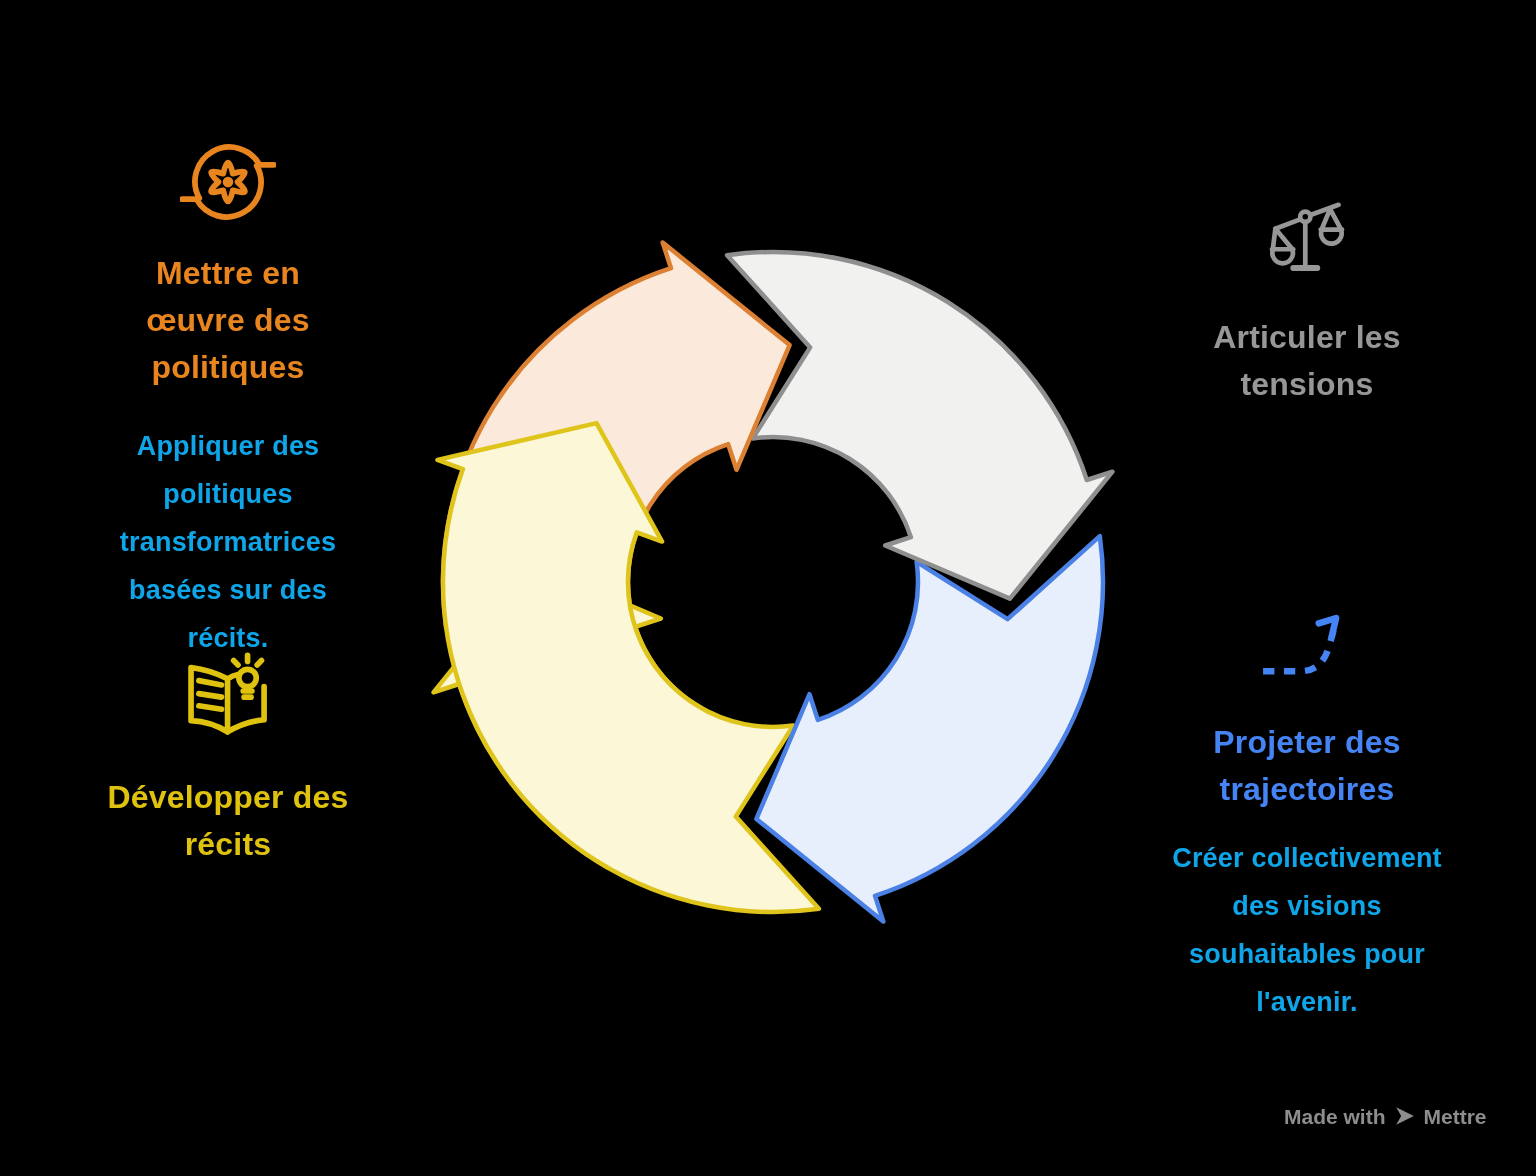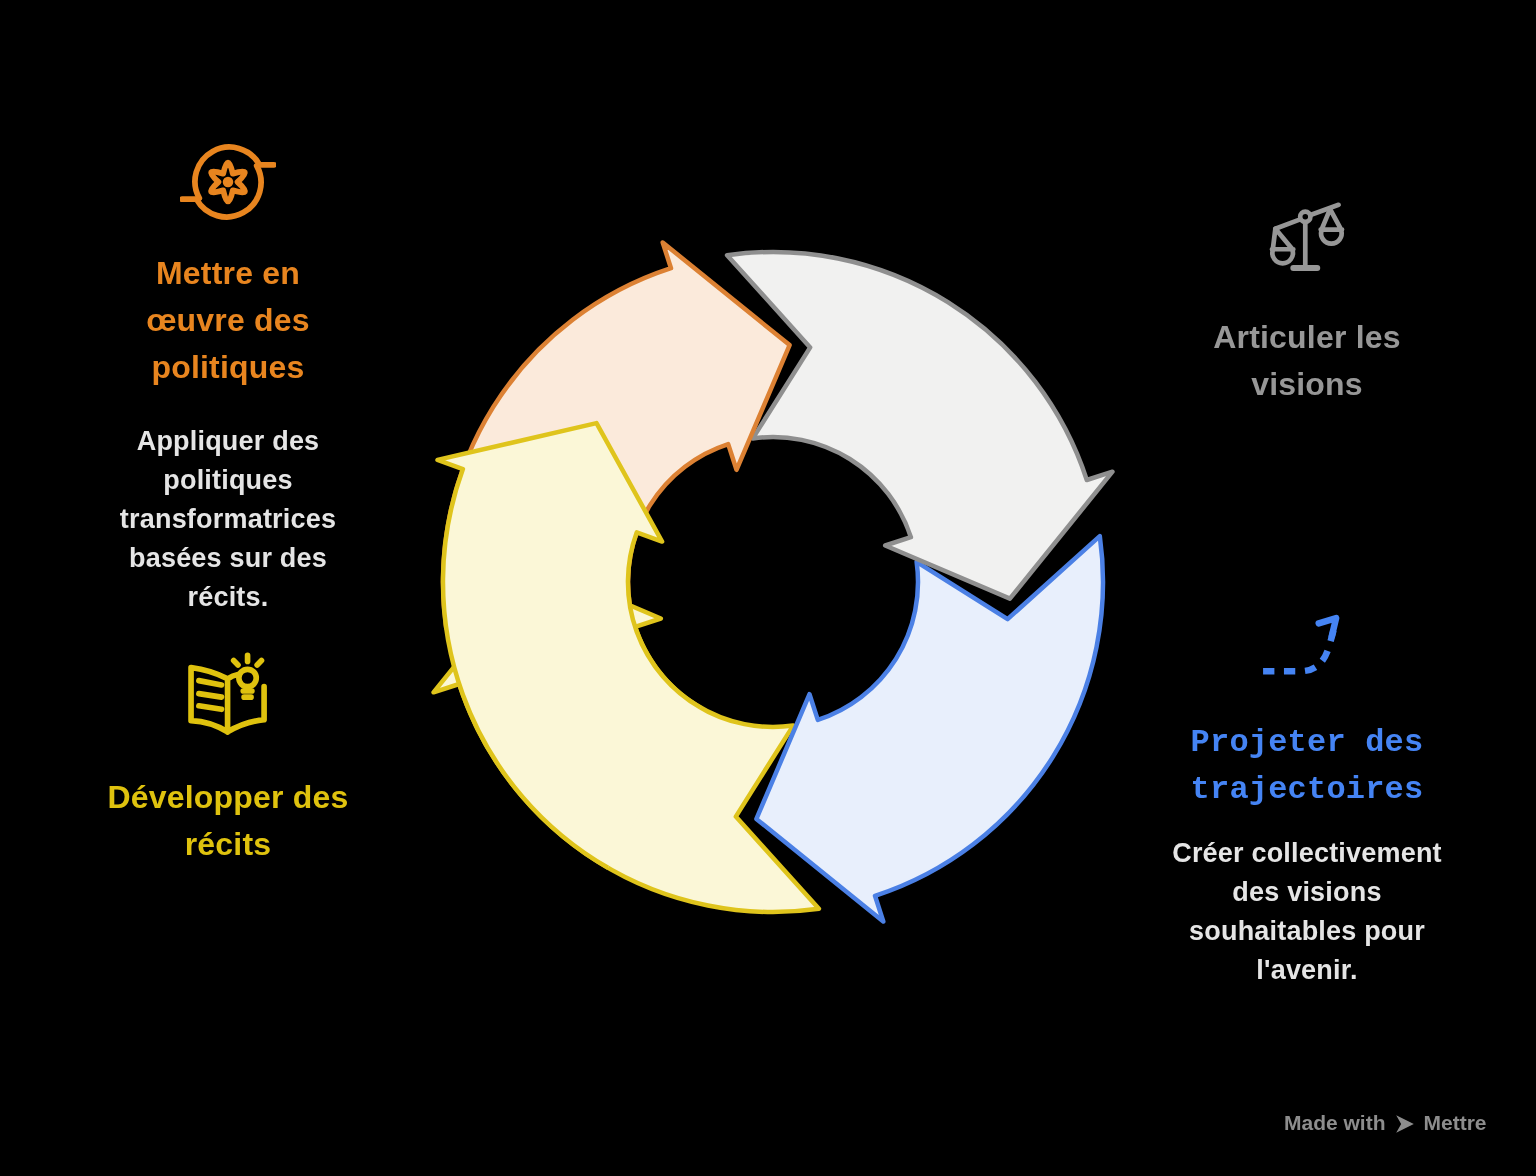--- a/index.html
+++ b/index.html
@@ -8,36 +8,36 @@
     background:#000000;
     font-family:"Liberation Sans","DejaVu Sans",sans-serif;
   }
   .section{position:absolute;width:380px;text-align:center;}
   .section .icon-wrap{display:block;}
   .section h2{
     margin:0;font-size:32px;line-height:47px;font-weight:700;
     white-space:pre-line;letter-spacing:.2px;
   }
   .section p{
-    margin:0;font-size:27px;line-height:39px;font-weight:600;
-    white-space:pre-line;color:#e5e5e5;letter-spacing:.2px;
+    margin:0;font-size:27px;line-height:48px;font-weight:600;
+    white-space:pre-line;color:#0ea5e9;letter-spacing:.2px;
   }
   .sec-tl{left:38px;top:138px;}
   .sec-bl{left:38px;top:650px;text-align:center;}
   .sec-tr{left:1117px;top:192px;}
   .sec-br{left:1117px;top:604px;}
   .sec-tl h2{margin-top:20px;} .sec-tl p{margin-top:31px;}
   .sec-bl h2{margin-top:24px;} .sec-bl p{margin-top:26px;}
   .sec-tr h2{margin-top:24px;} .sec-tr p{margin-top:24px;}
-  .sec-br h2{margin-top:28px;font-family:Liberation Mono, monospace;} .sec-br p{margin-top:21px;}
+  .sec-br h2{margin-top:28px;} .sec-br p{margin-top:21px;}
   .icon-svg{display:inline-block;fill:none;stroke:currentColor;}
   #cycle-svg{position:absolute;left:0;top:0;}
   #watermark{
     position:absolute;left:1284px;top:1105px;height:30px;
-    display:flex;align-items:flex-end;gap:8px;
+    display:flex;align-items:flex-start;gap:8px;
     font-size:21px;font-weight:600;
   }
   #watermark .wm-text{white-space:nowrap;}
 </style>
 </head>
 <body>
 
 <svg id="cycle-svg" width="1536" height="1176" viewBox="0 0 1536 1176">
     <path d="M 818.9 908.8 A 330 330 0 0 1 459.2 684.0 L 433.5 692.3 L 536.1 565.4 L 660.8 618.5 L 635.1 626.8 A 145 145 0 0 0 793.2 725.6 L 735.8 816.6 Z" fill="#FBF7D7" stroke="#DFC41C" stroke-width="4.5" stroke-linejoin="round"></path>
     <path d="M 1099.8 536.1 A 330 330 0 0 1 875.0 895.8 L 883.3 921.5 L 756.4 818.9 L 809.5 694.2 L 817.8 719.9 A 145 145 0 0 0 916.6 561.8 L 1007.6 619.2 Z" fill="#E8EFFC" stroke="#4B80E5" stroke-width="4.5" stroke-linejoin="round"></path>
@@ -88,21 +88,21 @@
       <circle cx="53" cy="29" r="6"></circle>
       <path d="M 53,36 L 53,88"></path>
       <path d="M 39,89 L 67,89" stroke-width="7"></path>
       <path d="M 18,43 L 15,67 M 18,43 L 38,67 M 14,67 L 39,67"></path>
       <path d="M 15,68 A 12 12 0 1 0 38,68"></path>
       <path d="M 82,20 L 72,44 M 82,20 L 95,44 M 71,44 L 96,44"></path>
       <path d="M 72,45 A 12 12 0 1 0 95,45"></path>
     </svg>
   </span>
   <h2>Articuler les
-visions</h2>
+tensions</h2>
 </div>
 
 <div class="section sec-br" style="color: rgb(69, 132, 244);">
   <span class="icon-wrap">
     <svg class="icon-svg" width="100" height="83" viewBox="0 0 115 95" stroke-width="7.5" stroke-linecap="butt">
       <path d="M 7,77 L 50,77 Q 75,77 83,48 Q 86,38 88,30" stroke-dasharray="13 11"></path>
       <path d="M 71,22 L 91,16 L 86,37" stroke-linecap="round" stroke-linejoin="round"></path>
     </svg>
   </span>
   <h2>Projeter des

